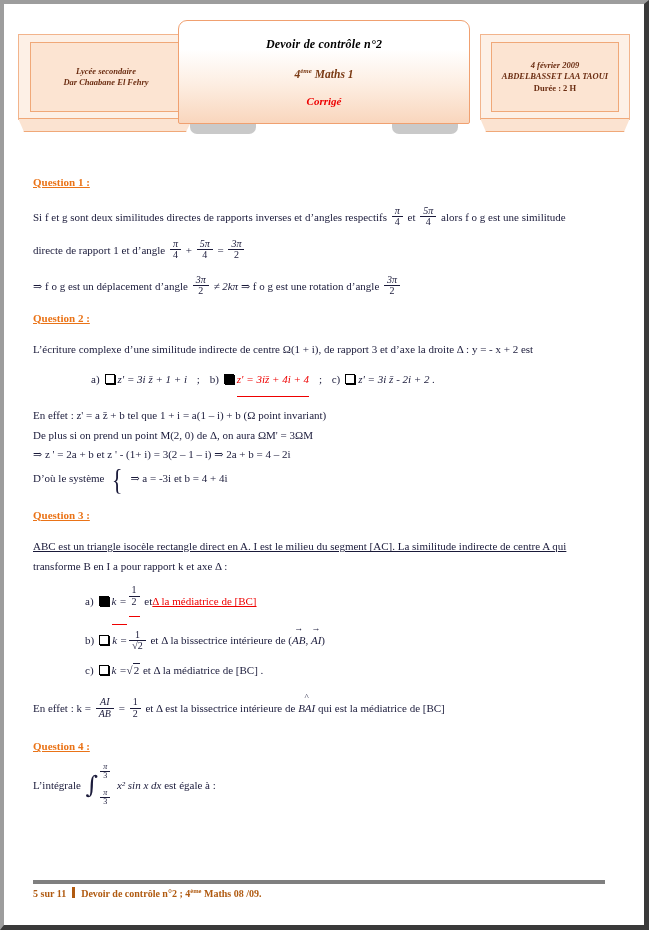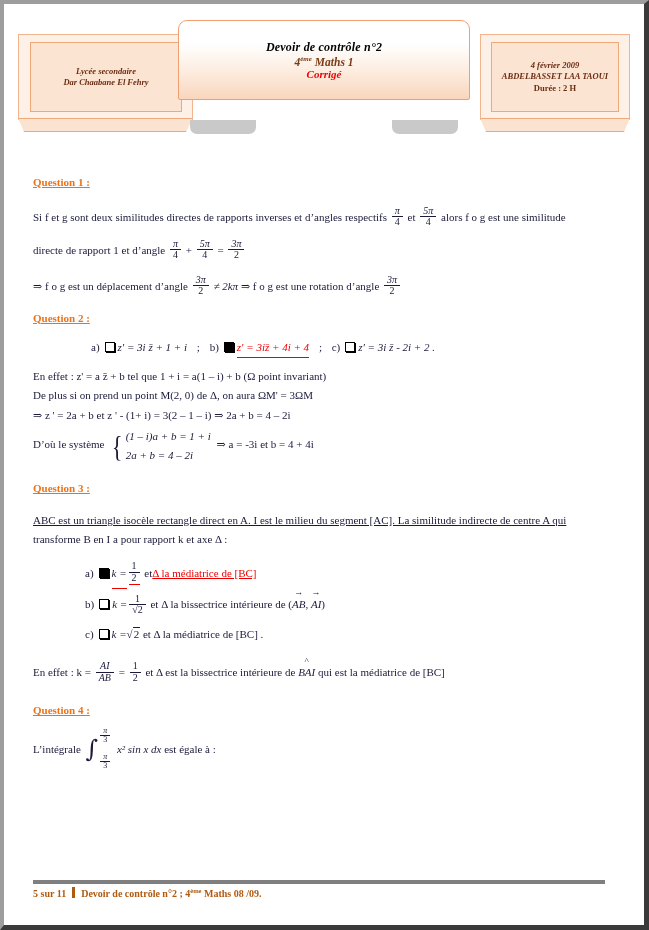--- a/index.html
+++ b/index.html
@@ -60,27 +60,27 @@
     background:#fbe3d1;border:1px solid #f0a878;
     clip-path:polygon(0 0,175px 0,168px 14px,6px 14px);}
   
   #right-outer{right:0px;width:150px;}
   #right-panel{right:11px;width:128px;}
   #right-bevel-bot{right:0px;top:98px;width:150px;height:14px;
     background:#fbe3d1;border:1px solid #f0a878;
     clip-path:polygon(0 0,150px 0,144px 14px,6px 14px);}
   
   #center-box{
-    position:absolute;left:160px;top:0px;width:292px;height:80px;
+    position:absolute;left:160px;top:0px;width:292px;height:104px;
     box-sizing:border-box;
     border:1px solid #f0a070;
     border-radius:9px 9px 2px 2px;
     background:linear-gradient(to bottom,#ffffff 0%,#ffffff 28%,#fdeee2 62%,#f9d6bd 100%);
     display:flex;flex-direction:column;align-items:center;justify-content:center;
-    gap:0;
+    gap:15px;
     z-index:5;
   }
   #center-tab-left,#center-tab-right{
     position:absolute;top:100px;height:14px;width:66px;
     background:#c9c9c9;
     border-radius:0 0 7px 7px;
     z-index:4;
   }
   #center-tab-left{left:172px;}
   #center-tab-right{left:374px;}
@@ -121,21 +121,21 @@
     display:inline-block;width:8px;height:8px;
     border:1.2px solid #000;background:#fff;
     vertical-align:-1px;margin-right:3px;
     box-shadow:1px 1px 0 #000;
   }
   .cb.checked{background:#000;border-color:#000;box-shadow:1px 1px 0 #000;}
   .red{color:#ee0000;}
   .red-u{color:#ee0000;text-decoration:underline;}
   .redline{
     border-bottom:1.3px solid #ee0000;
-    display:inline-block;padding-bottom:1px;
+    display:inline-block;padding-bottom:9px;
   }
   
   .m{font-style:italic;font-family:"Liberation Serif","DejaVu Serif",serif;}
   .frac{
     display:inline-block;vertical-align:middle;
     text-align:center;line-height:1.05;
     margin:0 2px;position:relative;top:-1px;
   }
   .frac .num{display:block;font-size:10px;padding:0 3px;}
   .frac .den{display:block;font-size:10px;border-top:1.1px solid currentColor;padding:0 3px;}
@@ -254,43 +254,40 @@
       <span class="m">≠ 2kπ</span>
       <span>⇒ f o g est une rotation d’angle</span>
       <span class="frac"><span class="num m">3π</span><span class="den">2</span></span>
     </div>
 
 
     <div class="heading-row" style="margin-top:12px;">
       <span class="heading">Question 2 :</span>
     </div>
 
+    <div class="para" style="margin-top:15px;">L’écriture complexe d’une similitude indirecte de centre Ω(1 + i), de rapport 3 et d’axe la droite Δ : y = - x + 2 est</div>
 
     <div class="options" style="margin-top:13px;margin-left:58px;">
       <div class="opt-line">
         <span class="lbl">a)</span><span class="cb"></span><span class="m">z' = 3i z̄ + 1 + i</span>
         <span style="margin:0 7px;">;</span>
         <span class="lbl">b)</span><span class="cb checked"></span><span class="m red redline">z' = 3iz̄ + 4i + 4</span>
         <span style="margin:0 7px;">;</span>
         <span class="lbl">c)</span><span class="cb"></span><span class="m">z' = 3i z̄ - 2i + 2 .</span>
       </div>
     </div>
 
     <div class="para" style="margin-top:10px;">En effet : z' = a z̄ + b tel que 1 + i = a(1 – i) + b (Ω point invariant)</div>
     <div class="para-tight">De plus si on prend un point M(2, 0) de Δ, on aura ΩM' = 3ΩM</div>
     <div class="para-tight">⇒ z ' = 2a + b et z ' - (1+ i) = 3(2 – 1 – i) ⇒ 2a + b = 4 – 2i</div>
 
     <div class="para-tight" style="margin-top:4px;">
       <span>D’où le système</span>
       <span class="system">
         <span class="brace">{</span>
-        <span class="eqs">
-          <div class="m">(1 – i)a + b = 1 + i</div>
-          <div class="m">2a + b = 4 – 2i</div>
-        </span>
       </span>
       <span>⇒ a = -3i et b = 4 + 4i</span>
     </div>
 
     <div class="heading-row" style="margin-top:16px;">
       <span class="heading">Question 3 :</span>
     </div>
 
     <div class="para" style="margin-top:15px;text-decoration:underline;">ABC est un triangle isocèle rectangle direct en A. I est le milieu du segment [AC]. La similitude indirecte de centre A qui</div>
     <div class="para-tight">transforme B en I a pour rapport k et axe Δ :</div>

